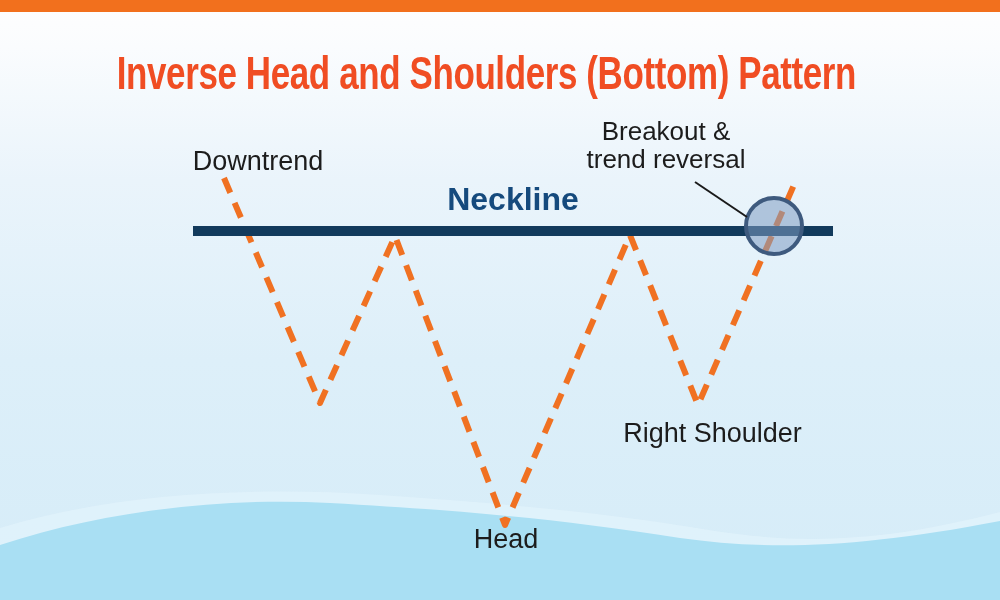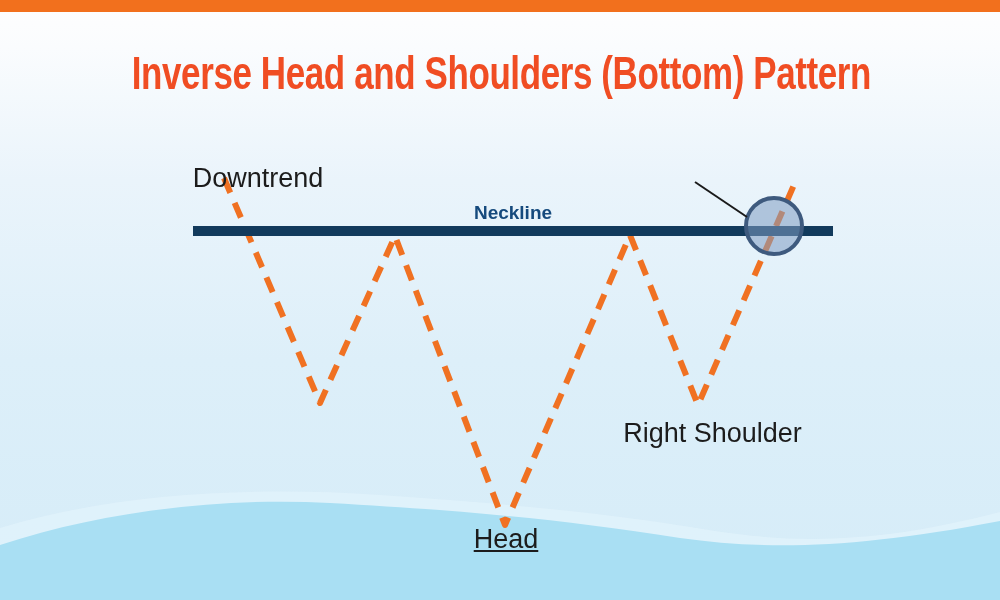--- a/index.html
+++ b/index.html
@@ -2,36 +2,36 @@
 <html><head>
 <meta charset="utf-8">
 <style>
   html,body{margin:0;padding:0;}
   body{width:1000px;height:600px;overflow:hidden;font-family:"Liberation Sans",sans-serif;}
   .canvas{
     position:relative;width:1000px;height:600px;overflow:hidden;
     background:linear-gradient(180deg,#FEFEFE 0%,#FAFCFE 8%,#EAF4FB 30%,#DDEFF9 60%,#D5ECF8 100%);
   }
   .top-bar{position:absolute;top:0;left:0;width:1000px;height:12px;}
-  .title-wrap{position:absolute;top:46px;left:0;width:988px;text-align:right;}
+  .title-wrap{position:absolute;top:46px;left:0;width:988px;text-align:left;}
   .title-text{
     display:inline-block;transform:scaleX(.76);transform-origin:center;
     font-size:46px;font-weight:700;letter-spacing:-.5px;white-space:nowrap;
   }
   svg.diagram{position:absolute;top:0;left:0;}
   .lbl{
     position:absolute;color:#1C1C1C;font-size:27px;text-align:center;
     white-space:nowrap;line-height:1.05;
   }
-  .lbl-downtrend{left:180px;top:164px;width:156px;}
-  .lbl-neckline{left:423px;top:183px;width:180px;font-weight:700;font-size:19px;margin-top:20px;}
+  .lbl-downtrend{left:180px;top:147px;width:156px;}
+  .lbl-neckline{left:423px;top:183px;width:180px;font-weight:700;font-size:32px;}
   .lbl-breakout{left:556px;top:117px;width:220px;font-size:26px;line-height:28px;}
   .lbl-left-shoulder{left:230px;top:419px;width:200px;}
   .lbl-right-shoulder{left:610px;top:419px;width:205px;text-align:center;}
-  .lbl-head{left:446px;top:525px;width:120px;text-decoration:underline;}
+  .lbl-head{left:446px;top:525px;width:120px;}
 </style>
 </head>
 <body>
 
 <div class="canvas">
 
   <svg class="diagram" width="1000" height="600" viewBox="0 0 1000 600">
     <path opacity="0.9" d="M0,528 C110,494 250,486 380,495 C520,505 600,512 715,531 C800,544 880,543 1000,512 L1000,600 L0,600 Z" fill="#E0F2FB"></path>
     <path d="M0,545 C100,512 220,497 330,503 C470,511 560,519 680,538 C765,550 855,549 1000,521 L1000,600 L0,600 Z" fill="#A9DFF3"></path>
     <polyline fill="none" stroke-linejoin="round" points="224,178 320,403 395,236 505,525 630,235 698,405 797,178" stroke="#F07122" stroke-width="6" stroke-dasharray="16 11"></polyline>
@@ -43,18 +43,22 @@
   <div class="top-bar" style="background: rgb(242, 112, 29);"></div>
 
   <div class="title-wrap">
     <span class="title-text" style="color: rgb(240, 77, 35);">Inverse Head and Shoulders (Bottom) Pattern</span>
   </div>
 
   <div class="lbl lbl-downtrend">Downtrend</div>
 
   <div class="lbl lbl-neckline" style="color: rgb(21, 74, 125);">Neckline</div>
 
+  <div class="lbl lbl-breakout">
+    <div>Breakout &amp;</div>
+    <div>trend reversal</div>
+  </div>
 
 
   <div class="lbl lbl-right-shoulder">Right Shoulder</div>
 
   <div class="lbl lbl-head">Head</div>
 </div>
 
 </body></html>

